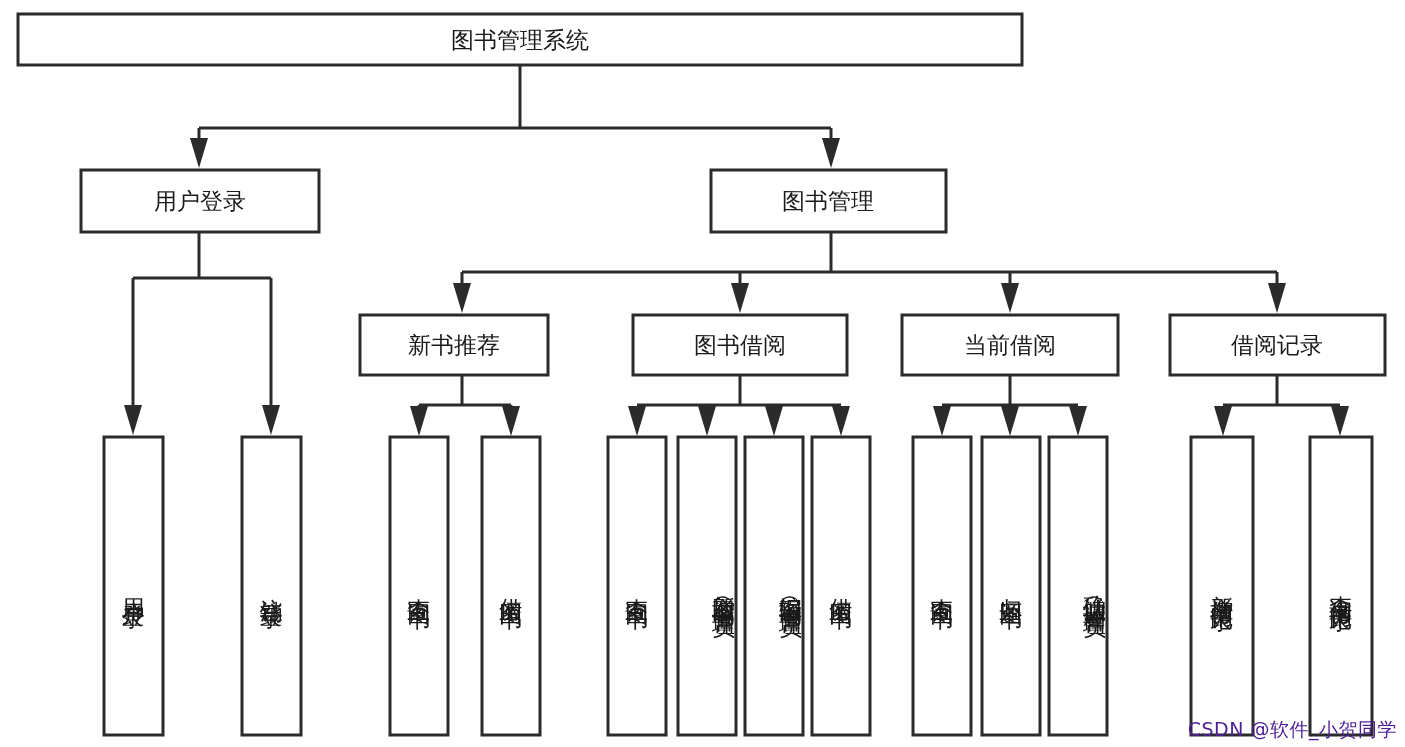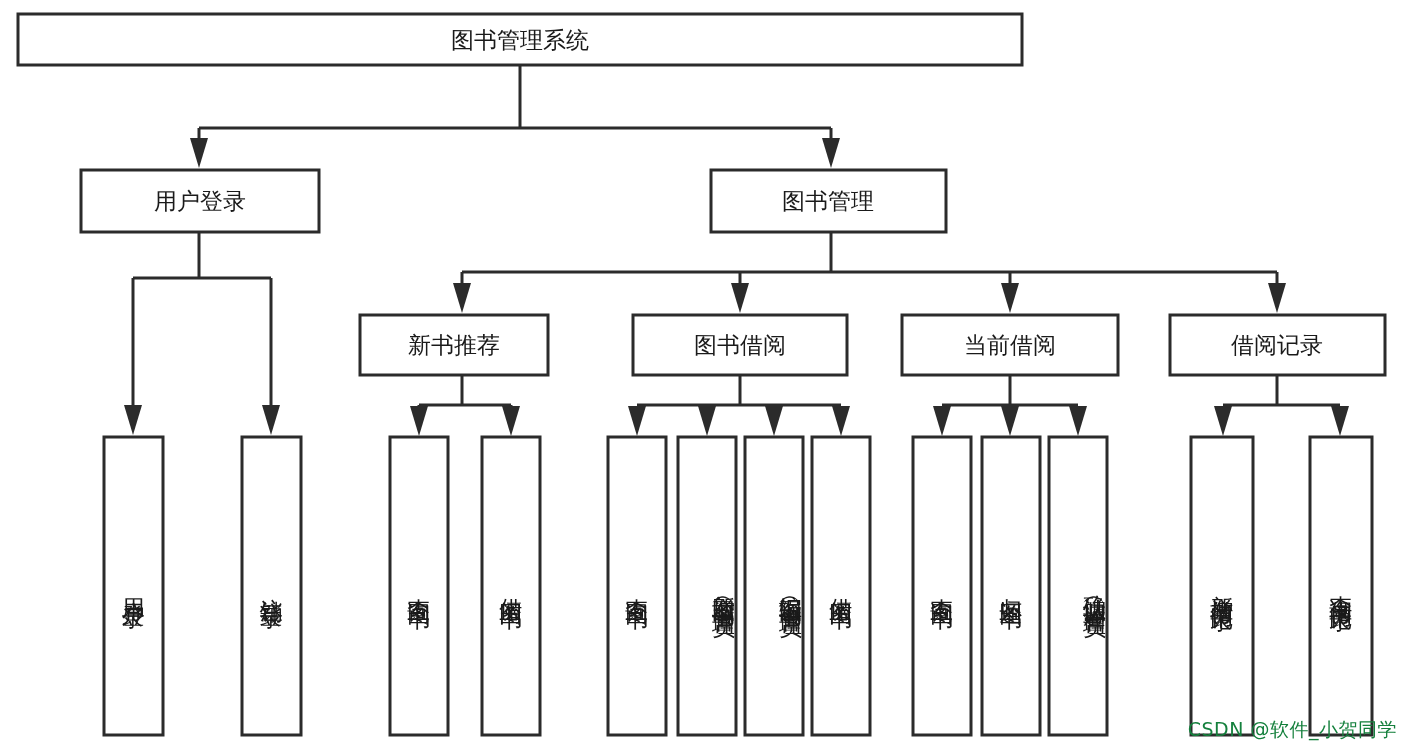--- a/index.html
+++ b/index.html
@@ -66,21 +66,21 @@
     text-align: center;
     pointer-events: none;
     user-select: none;
   }
   #watermark {
     position: absolute;
     right: 8px;
     bottom: 4px;
     font-family: "DejaVu Sans", "Liberation Sans", sans-serif;
     font-size: 19px;
-    color: #15803d;
+    color: #4c1d95;
     letter-spacing: 0.5px;
     white-space: nowrap;
     pointer-events: none;
     user-select: none;
   }
 </style>
 </head>
 <body>
 
 <div id="diagram-root">

